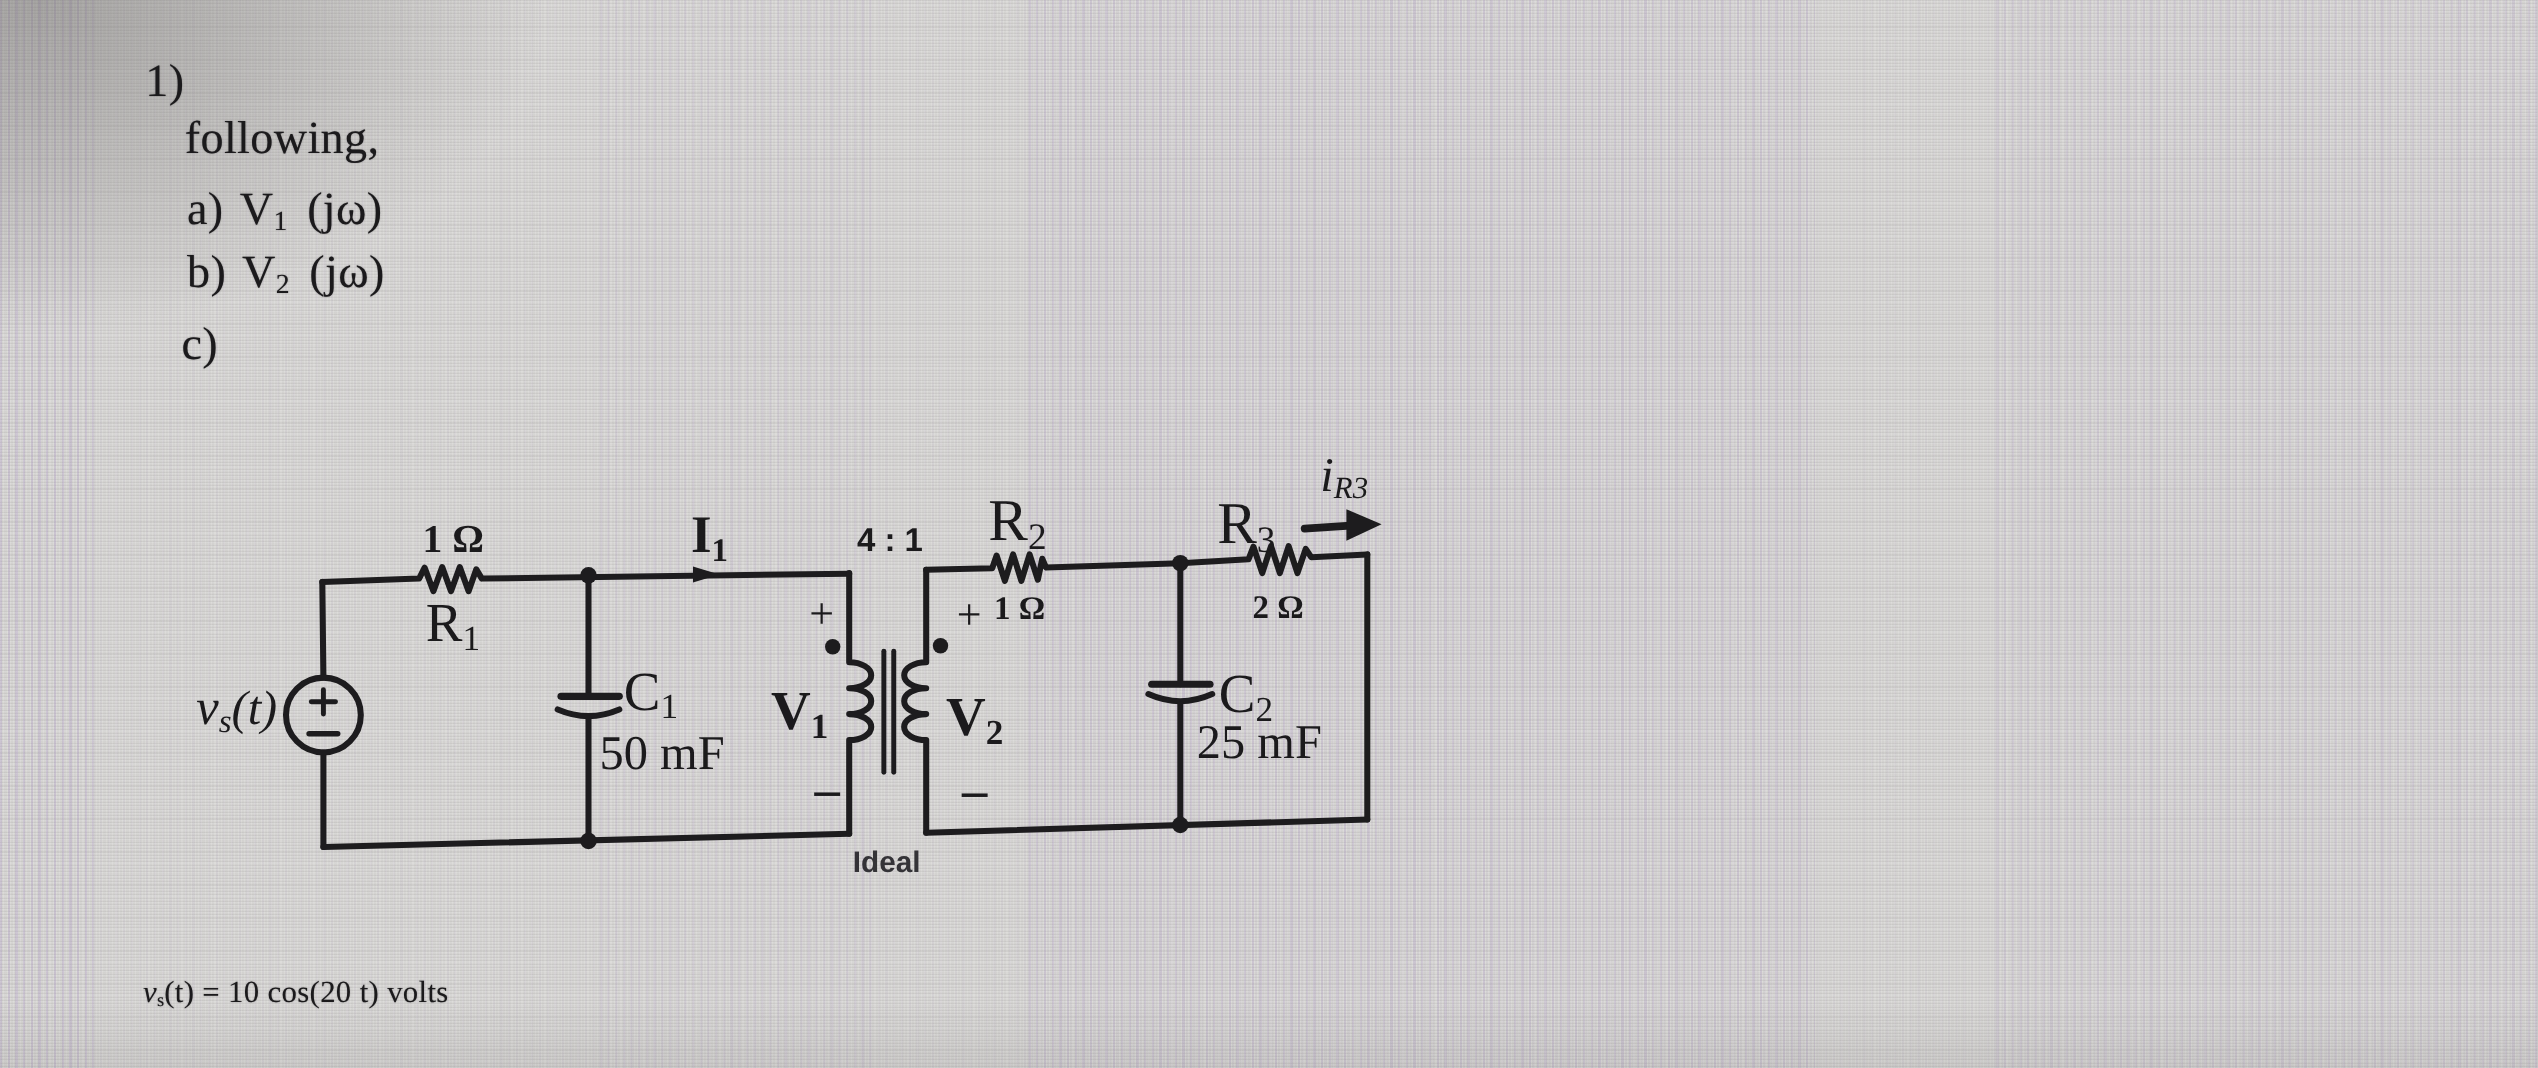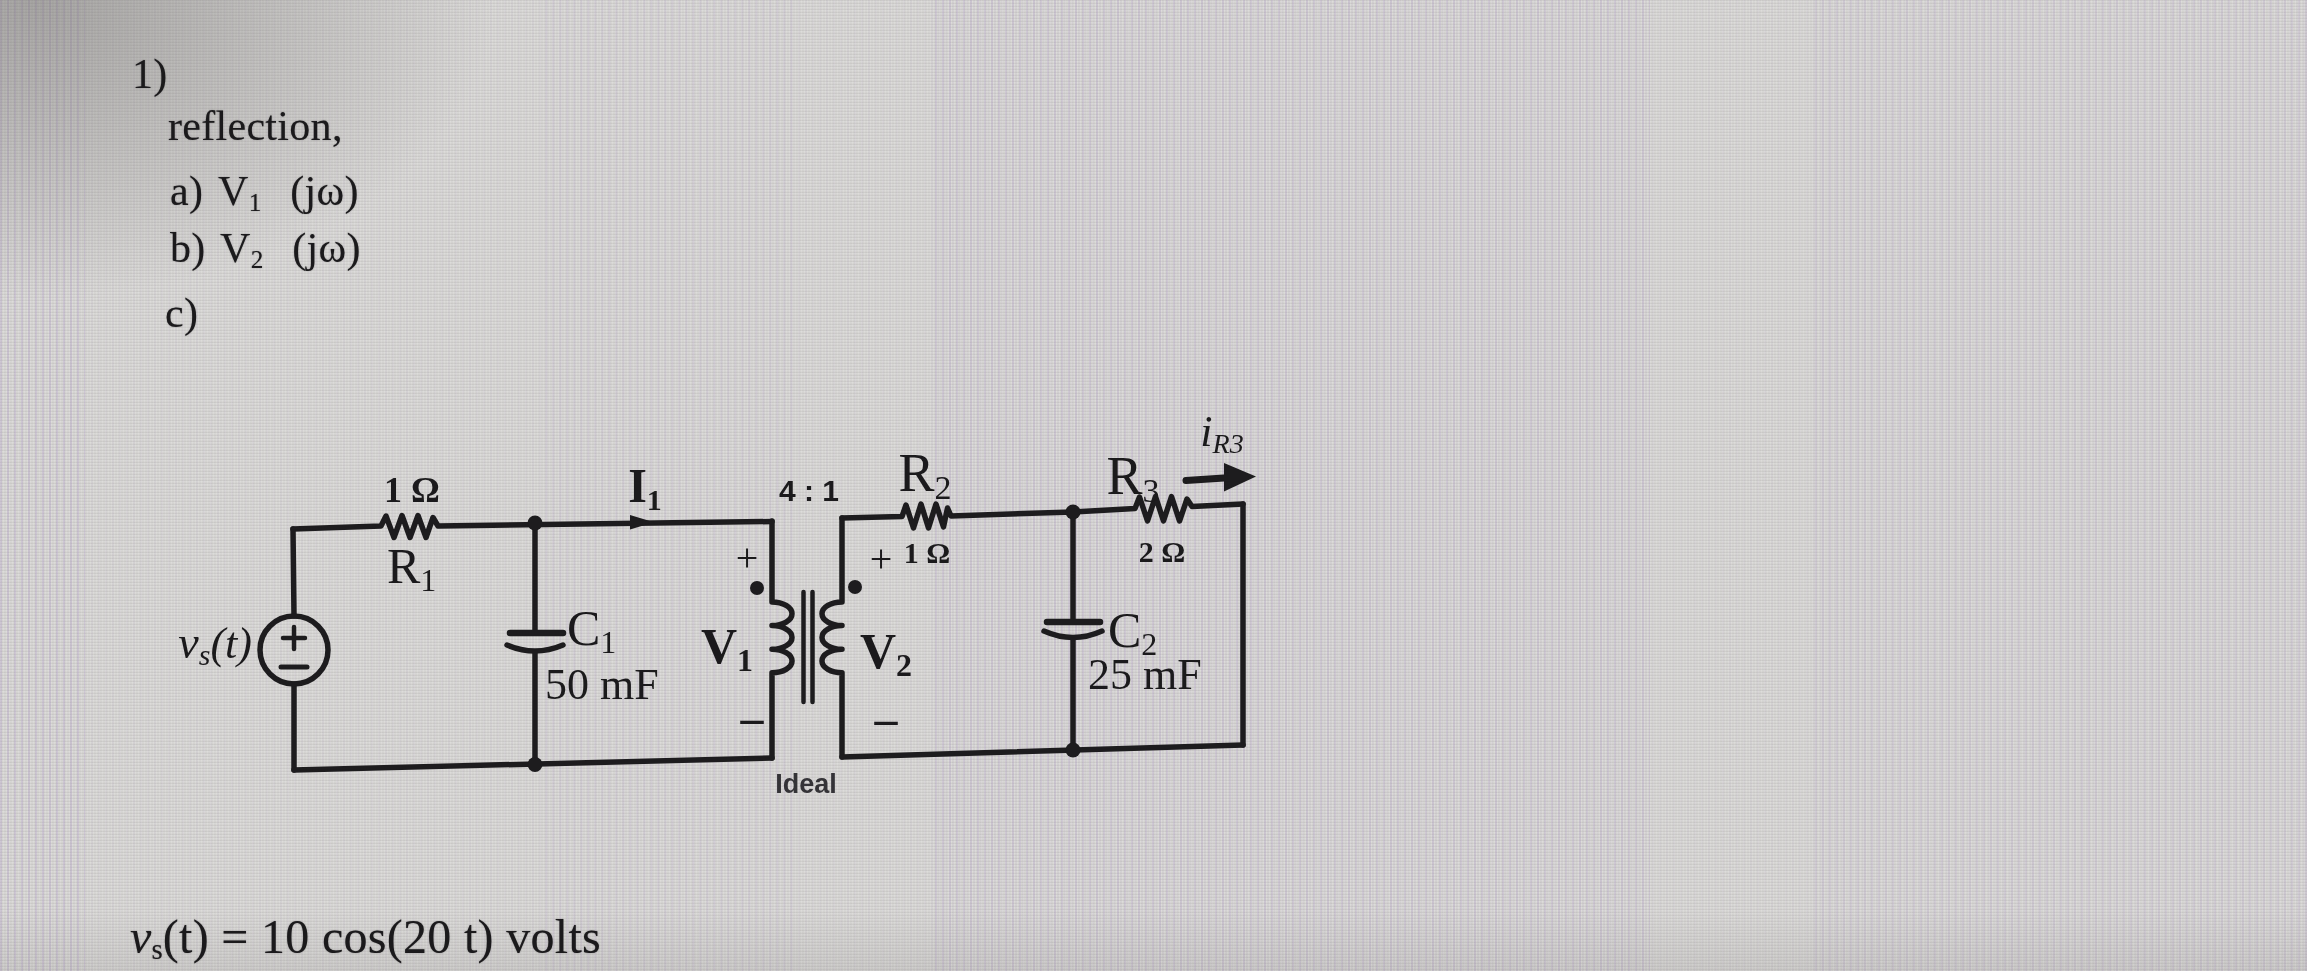--- a/index.html
+++ b/index.html
@@ -23,50 +23,50 @@
   #s3{left:935px;width:715px;opacity:.58}
   #s4{left:1815px;width:492px;opacity:.48}
   .corner-shadow{position:absolute;left:0;top:0;width:560px;height:340px;pointer-events:none;
     background:radial-gradient(ellipse at 6% 0%, rgba(103,101,99,.45), rgba(103,101,99,0) 62%);}
   .bottom-shade{position:absolute;left:0;bottom:0;right:0;height:60px;pointer-events:none;
     background:linear-gradient(0deg, rgba(120,118,116,.14), rgba(120,118,116,0));}
 
   .txt{position:absolute;font-size:42px;letter-spacing:.3px;white-space:nowrap;
        text-shadow:0 0 1.2px rgba(27,26,28,.5);}
   .txt sub{font-size:.6em;vertical-align:-.22em;letter-spacing:0;}
-  .gap-l{margin-left:29px;}
+  .gap-l{margin-left:18px;}
   .circuit-svg{position:absolute;left:120px;top:380px;width:1220px;height:460px;}
   .ink-text{fill:#1b1a1c;}
 </style>
 </head>
 <body>
 
 <div class="page">
 
   <div class="weave"></div>
   <div class="stripes" id="s-base"></div>
   <div class="stripes" id="s1"></div>
   <div class="stripes" id="s2"></div>
   <div class="stripes" id="s3"></div>
   <div class="stripes" id="s4"></div>
   <div class="corner-shadow"></div>
   <div class="bottom-shade"></div>
 
   <div class="txt" style="left:132px;top:50px">1)</div>
-  <div class="txt" style="left:168px;top:102px">reflection,</div>
+  <div class="txt" style="left:168px;top:102px">following,</div>
 
   <div class="txt" style="left:170px;top:167px">a)</div>
   <div class="txt" style="left:218px;top:167px"><span>V</span><sub>1</sub><span class="gap-l">(jω)</span></div>
 
   <div class="txt" style="left:170px;top:224px">b)</div>
   <div class="txt" style="left:220px;top:224px"><span>V</span><sub>2</sub><span class="gap-l">(jω)</span></div>
 
   <div class="txt" style="left:165px;top:289px">c)</div>
 
-  <div class="txt" style="left:130px;top:909px;font-size:48px"><i>v</i><sub>s</sub><span>(t) = 10 cos(20 t) volts</span></div>
+  <div class="txt" style="left:130px;top:887px;font-size:28px"><i>v</i><sub>s</sub><span>(t) = 10 cos(20 t) volts</span></div>
 
   <svg class="circuit-svg" viewBox="120 380 1220 460">
 
     <g stroke="#1d1c1e" stroke-width="5.5" fill="none" stroke-linecap="round" stroke-linejoin="round">
       <path d="M293,529 L381,526 L386,516 L394,537.5 L402,515.5 L410,537.5 L418,515.5 L426,537.5 L433,517.5 L438,526 L772,521.5"></path>
       <path d="M294,616 L293,529"></path>
       <path d="M294,684 L294,770"></path>
       <path d="M294,770 L772,758"></path>
       <circle cx="294" cy="650" r="34"></circle>
       <path stroke-width="4.5" d="M283,638 L305,638 M294,627 L294,649"></path>

